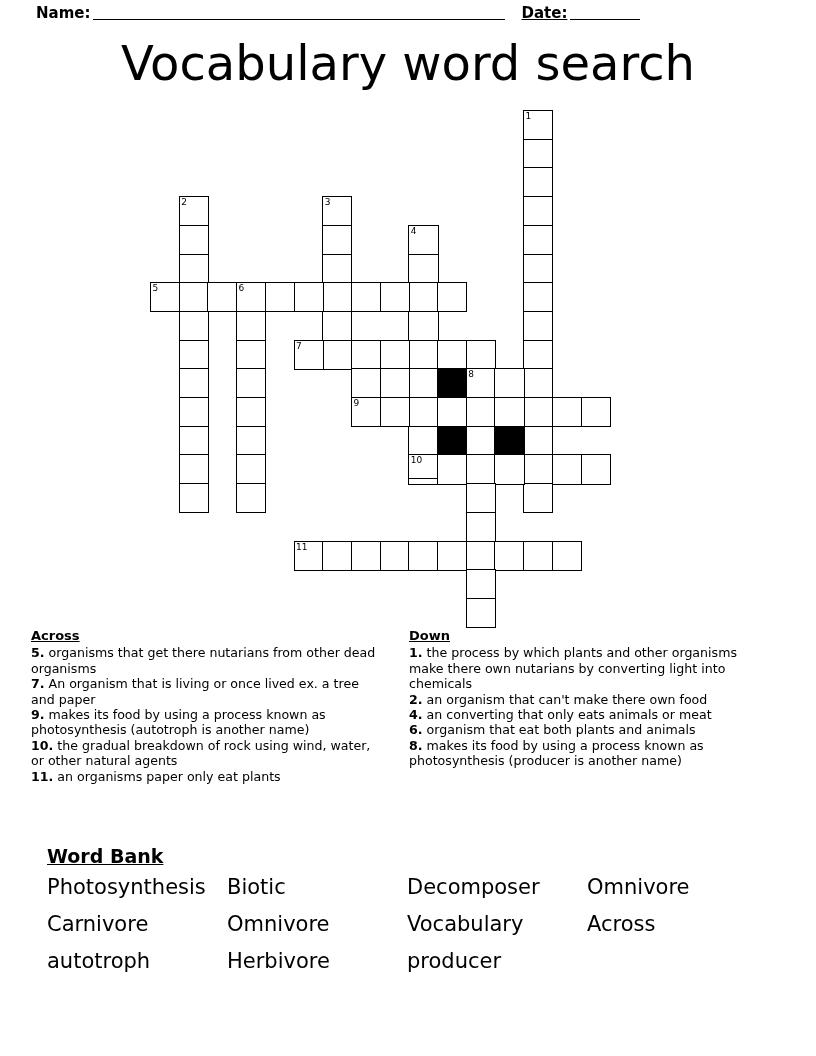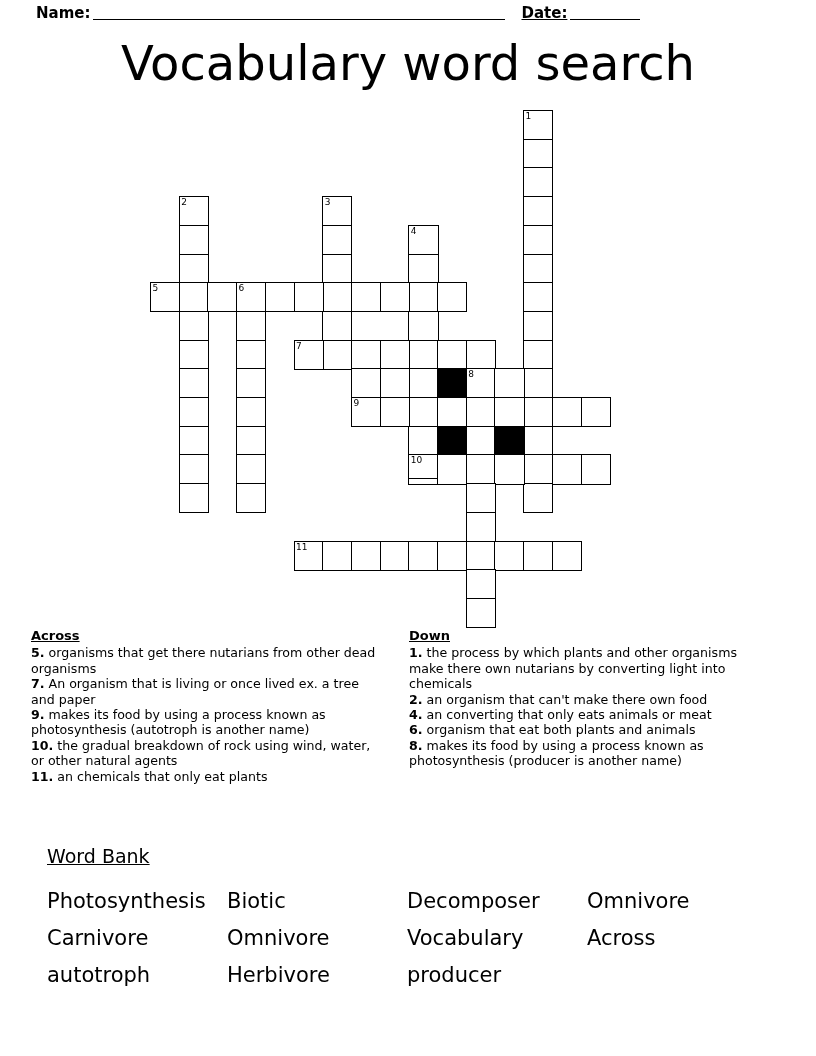--- a/index.html
+++ b/index.html
@@ -122,24 +122,24 @@
   
   .word-bank {
     position: absolute;
     left: 47px;
     top: 845px;
     width: 730px;
   }
   .wb-heading {
     font-family: "DejaVu Sans", sans-serif;
     font-size: 19px;
-    font-weight: normal;
+    font-weight: bold;
     text-decoration: underline;
     display: block;
-    margin-bottom: 20px;
+    margin-bottom: 6px;
   }
   .wb-grid {
     display: grid;
     grid-template-columns: 180px 180px 180px 180px;
     row-gap: 8px;
     column-gap: 0px;
   }
   .wb-word {
     font-family: "DejaVu Sans", sans-serif;
     font-size: 21px;
@@ -280,21 +280,21 @@
   </div>
 
 <div class="clues">
   <div class="clue-col clue-col-across">
     <span class="clue-heading">Across</span>
     <div id="across-list">
         <span class="clue-item"><span class="cnum">5.</span><span> organisms that get there nutarians from other dead organisms</span></span>
         <span class="clue-item"><span class="cnum">7.</span><span> An organism that is living or once lived ex. a tree and paper</span></span>
         <span class="clue-item"><span class="cnum">9.</span><span> makes its food by using a process known as photosynthesis (autotroph is another name)</span></span>
         <span class="clue-item"><span class="cnum">10.</span><span> the gradual breakdown of rock using wind, water, or other natural agents</span></span>
-        <span class="clue-item"><span class="cnum">11.</span><span> an chemicals that only eat plants</span></span>
+        <span class="clue-item"><span class="cnum">11.</span><span> an organisms paper only eat plants</span></span>
       </div>
   </div>
   <div class="clue-col clue-col-down">
     <span class="clue-heading">Down</span>
     <div id="down-list">
         <span class="clue-item"><span class="cnum">1.</span><span> the process by which plants and other organisms make there own nutarians by converting light into chemicals</span></span>
         <span class="clue-item"><span class="cnum">2.</span><span> an organism that can't make there own food</span></span>
         <span class="clue-item"><span class="cnum">4.</span><span> an converting that only eats animals or meat</span></span>
         <span class="clue-item"><span class="cnum">6.</span><span> organism that eat both plants and animals</span></span>
         <span class="clue-item"><span class="cnum">8.</span><span> makes its food by using a process known as photosynthesis (producer is another name)</span></span>

